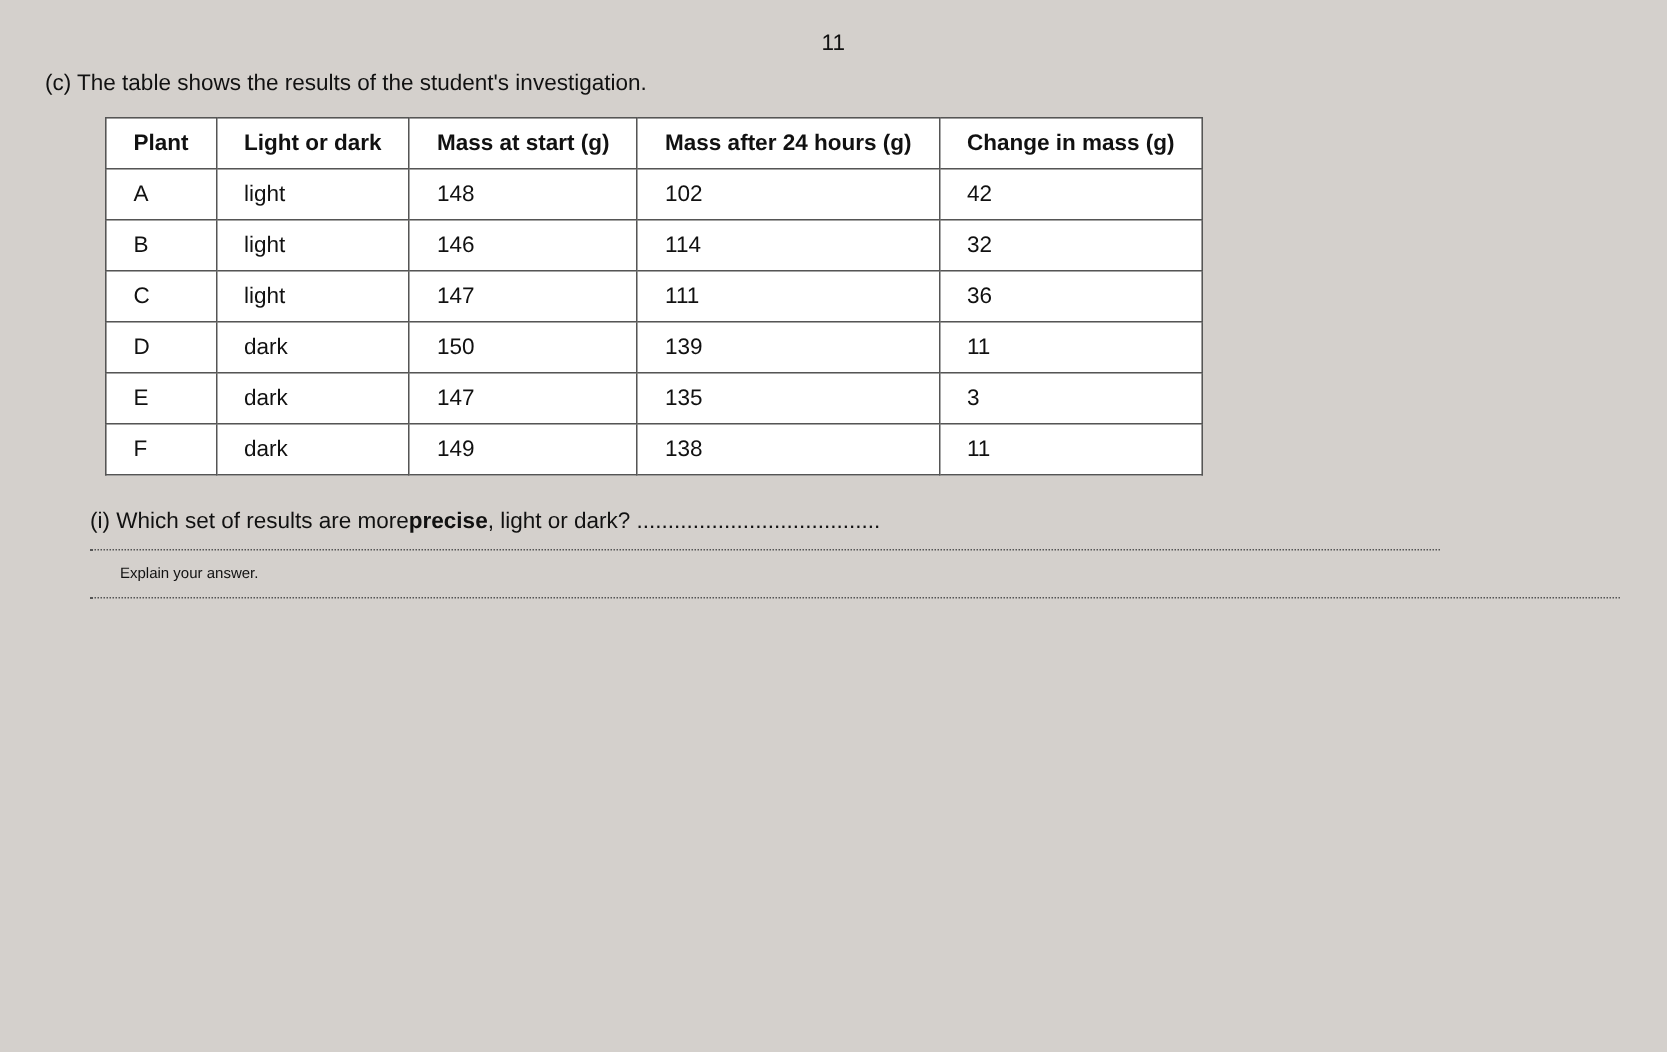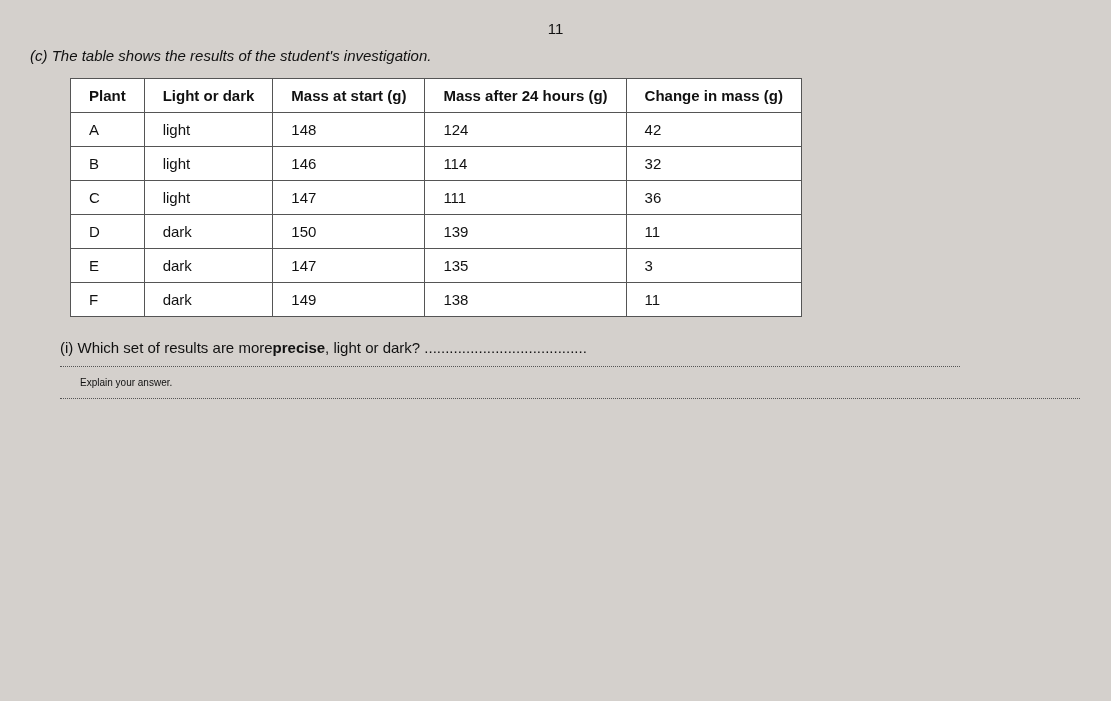--- a/index.html
+++ b/index.html
@@ -14,21 +14,20 @@
 
     .page-number {
       text-align: center;
       font-size: 15px;
       margin-bottom: 10px;
     }
 
     .question-label {
       font-size: 15px;
       margin-bottom: 14px;
-      font-style: italic;
     }
 
     .table-wrapper {
       margin-left: 40px;
       margin-bottom: 22px;
     }
 
     table {
       border-collapse: collapse;
       min-width: 600px;
@@ -88,21 +87,21 @@
         <th>Mass at start (g)</th>
         <th>Mass after 24 hours (g)</th>
         <th>Change in mass (g)</th>
       </tr>
     </thead>
     <tbody id="table-body">
     <tr>
           <td>A</td>
           <td>light</td>
           <td>148</td>
-          <td>124</td>
+          <td>102</td>
           <td>42</td>
         </tr>
         <tr>
           <td>B</td>
           <td>light</td>
           <td>146</td>
           <td>114</td>
           <td>32</td>
         </tr>
         <tr>

